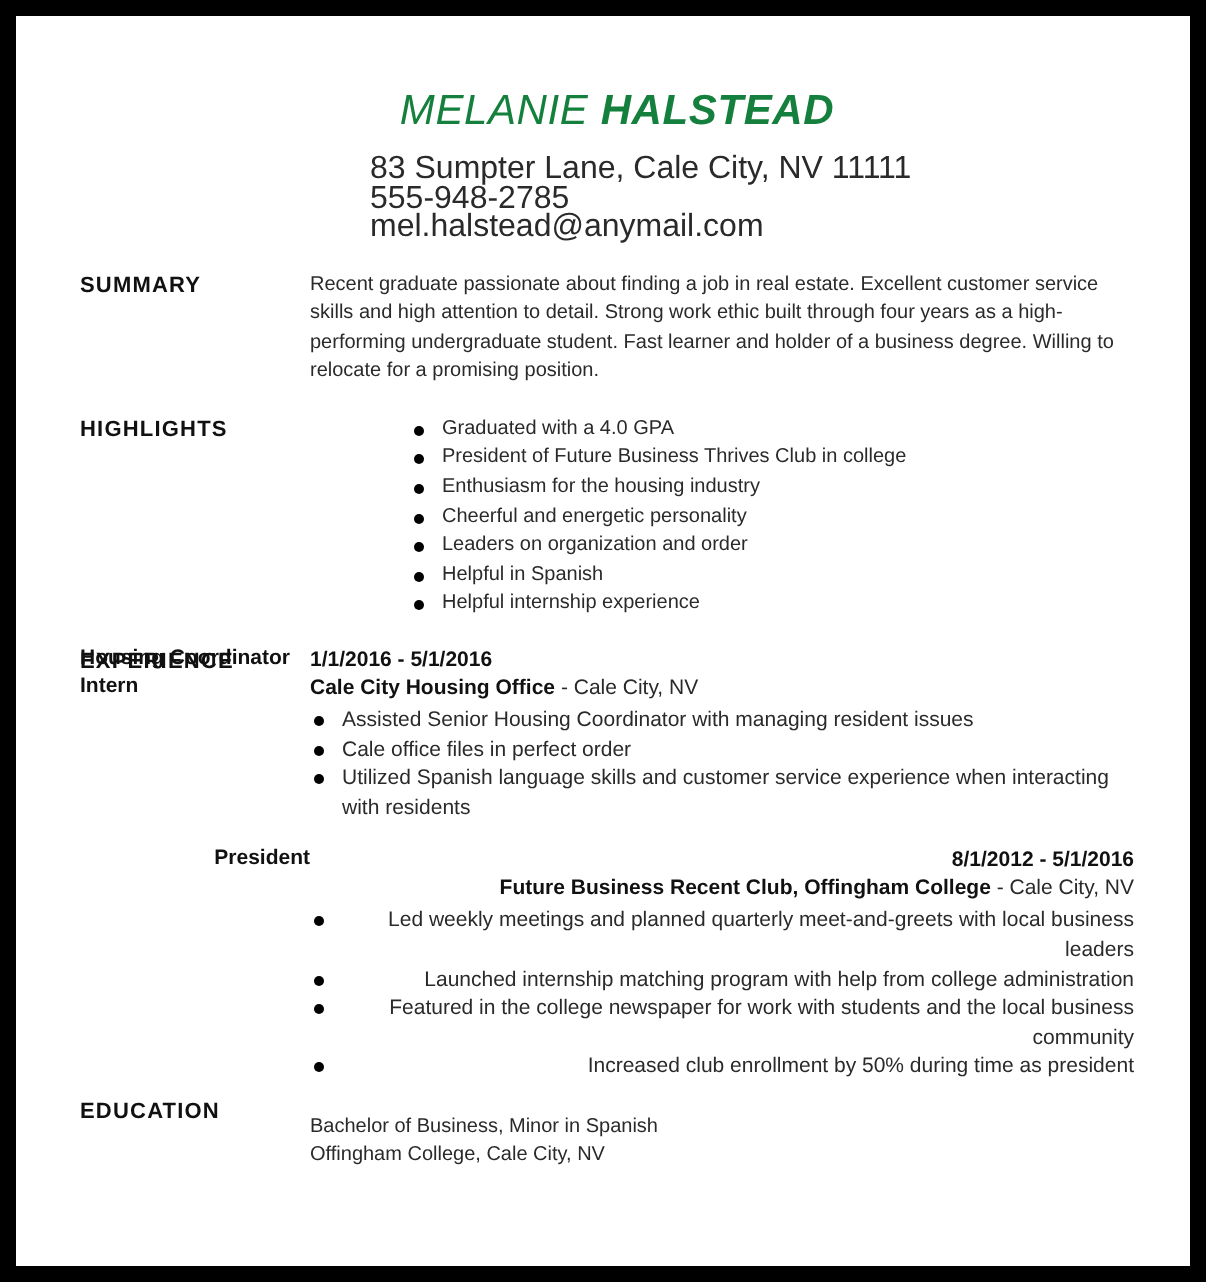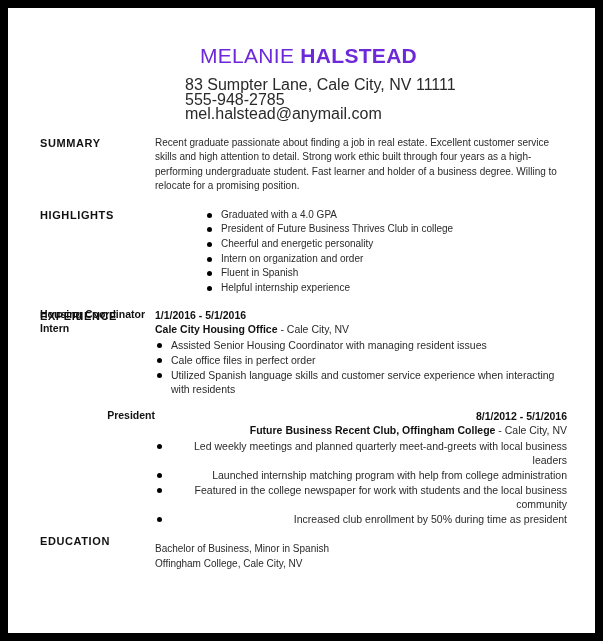--- a/index.html
+++ b/index.html
@@ -24,23 +24,24 @@
     padding: 0;
     overflow: hidden;
   }
   .inner {
     padding: 28px 28px 0 32px;
   }
   .name {
     text-align: center;
     font-size: 21px;
     letter-spacing: 0.3px;
-    color: #6d28d9;
+    color: #15803d;
     margin: 8px 0 0 0;
     padding-left: 10px;
+    font-style: italic;
   }
   .name .first {
     font-weight: 400;
   }
   .name .last {
     font-weight: bold;
   }
   .contact {
     margin-top: 10px;
     margin-left: 145px;
@@ -160,23 +161,24 @@
       <div class="sec-label">SUMMARY</div>
       <div class="sec-body summary-text">Recent graduate passionate about finding a job in real estate. Excellent customer service skills and high attention to detail. Strong work ethic built through four years as a high-performing undergraduate student. Fast learner and holder of a business degree. Willing to relocate for a promising position.</div>
     </div>
 
     <div class="section">
       <div class="sec-label">HIGHLIGHTS</div>
       <div class="sec-body highlights-body">
         <ul class="bullets">
           <li>Graduated with a 4.0 GPA</li>
           <li>President of Future Business Thrives Club in college</li>
+          <li>Enthusiasm for the housing industry</li>
           <li>Cheerful and energetic personality</li>
-          <li>Intern on organization and order</li>
-          <li>Fluent in Spanish</li>
+          <li>Leaders on organization and order</li>
+          <li>Helpful in Spanish</li>
           <li>Helpful internship experience</li>
         </ul>
       </div>
     </div>
 
     <div class="section">
       <div class="sec-label">EXPERIENCE</div>
       <div class="sec-body" style="flex:1 1 auto;"></div>
     </div>
 

